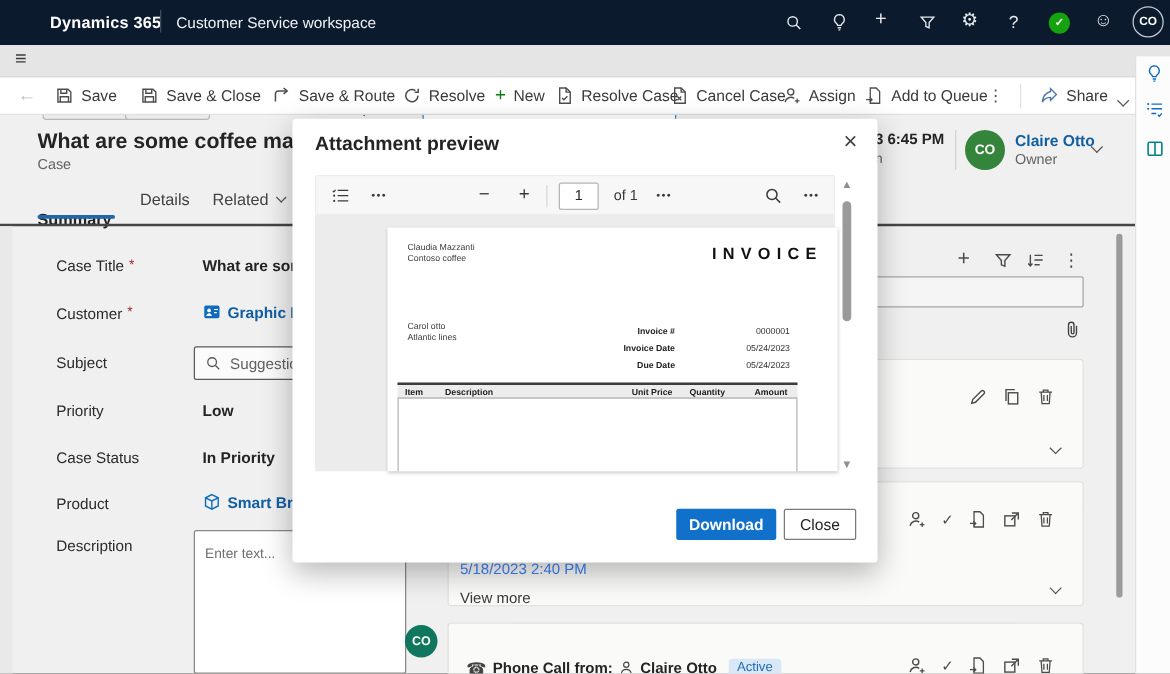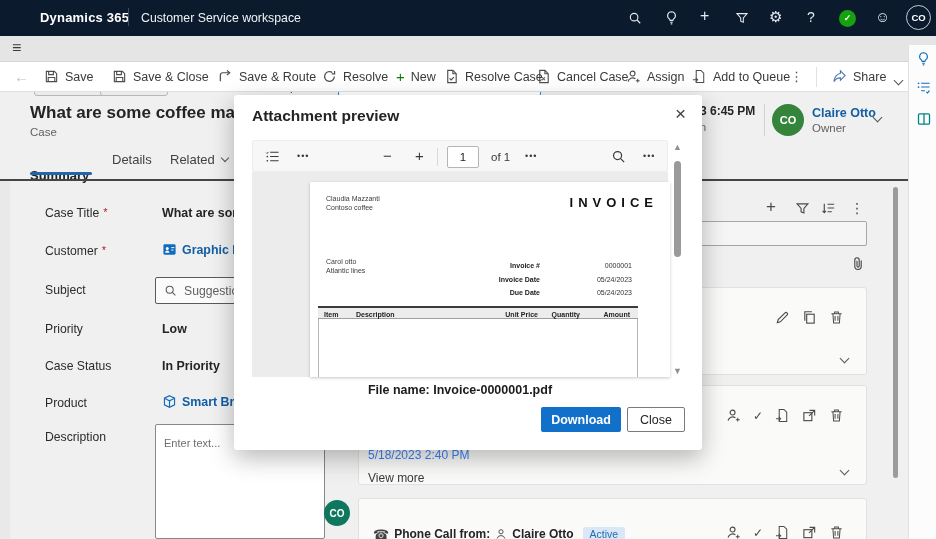--- a/index.html
+++ b/index.html
@@ -535,19 +535,18 @@
           <span class="abs" style="right:8px;top:3px">Amount</span>
         </div>
         <div class="abs" style="left:8px;top:137px;width:320px;height:58px;border-left:1px solid #b5b5b5;border-right:1px solid #b5b5b5;background:#fff"></div>
       </div>
     </div>
 
     <span class="abs glyph" style="left:439px;top:48px;font-size:9px;color:#8f8f8f">▲</span>
     <span class="abs" style="left:440px;top:66px;width:7px;height:96px;background:#9a9a9a;border-radius:4px"></span>
     <span class="abs glyph" style="left:439px;top:272px;font-size:9px;color:#8f8f8f">▼</span>
 
-    <span style="position:absolute;left:0;top:288px;width:452px;text-align:center;font-size:12.5px;font-weight:bold;color:#1b1b1b">File name: Invoice-0000001.pdf</span>
 
     <div style="position:absolute;left:307px;top:312px;width:80px;height:25px;background:#1070ca;border-radius:2px;color:#fff;font-size:12.5px;font-weight:bold;display:flex;align-items:center;justify-content:center;cursor:pointer">Download</div>
     <div style="position:absolute;left:393px;top:312px;width:58px;height:25px;background:#fff;border:1px solid #7a7a7a;border-radius:2px;color:#242424;font-size:12.5px;display:flex;align-items:center;justify-content:center;cursor:pointer">Close</div>
   </div>
 
 </div>
 
 </body></html>

